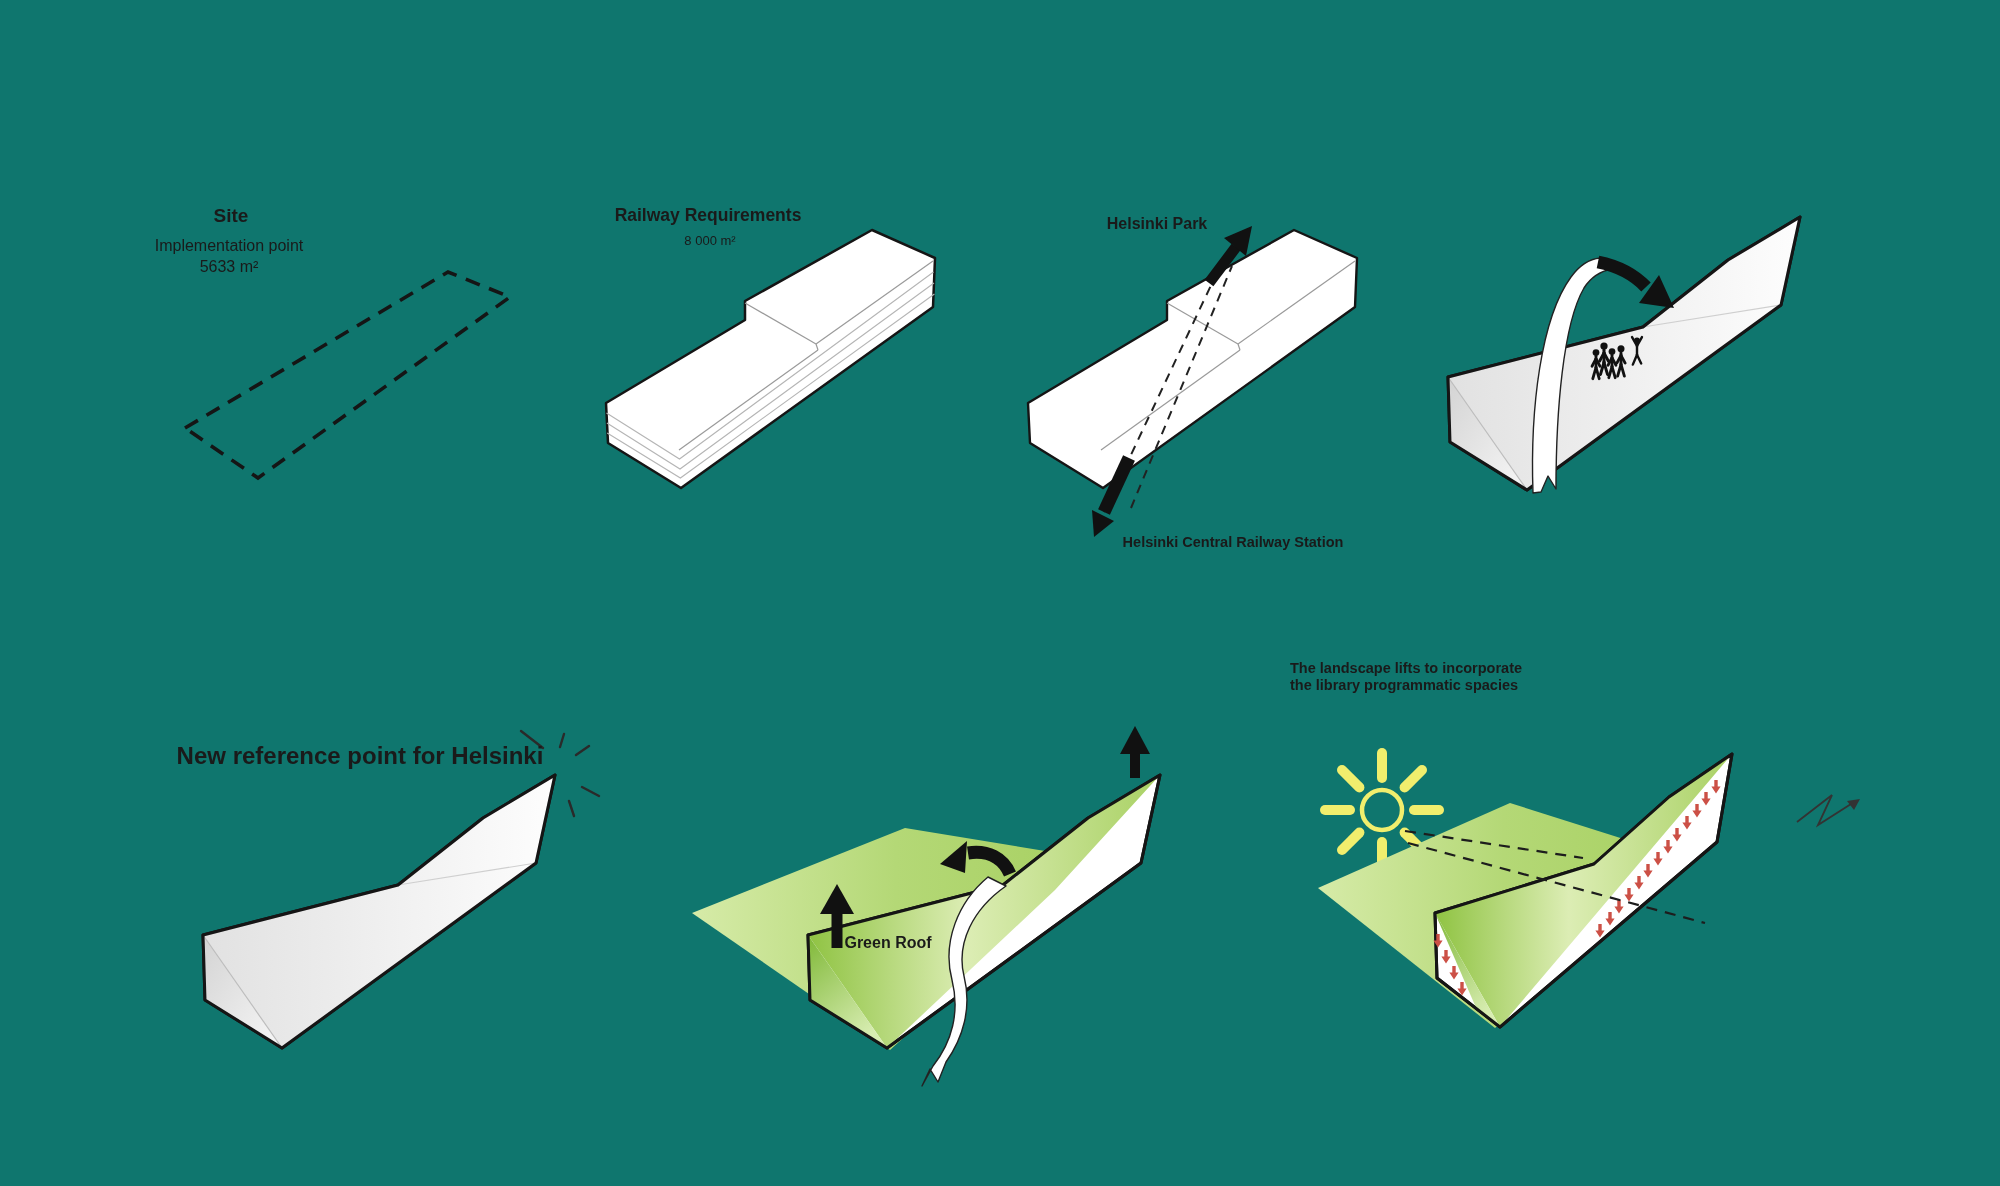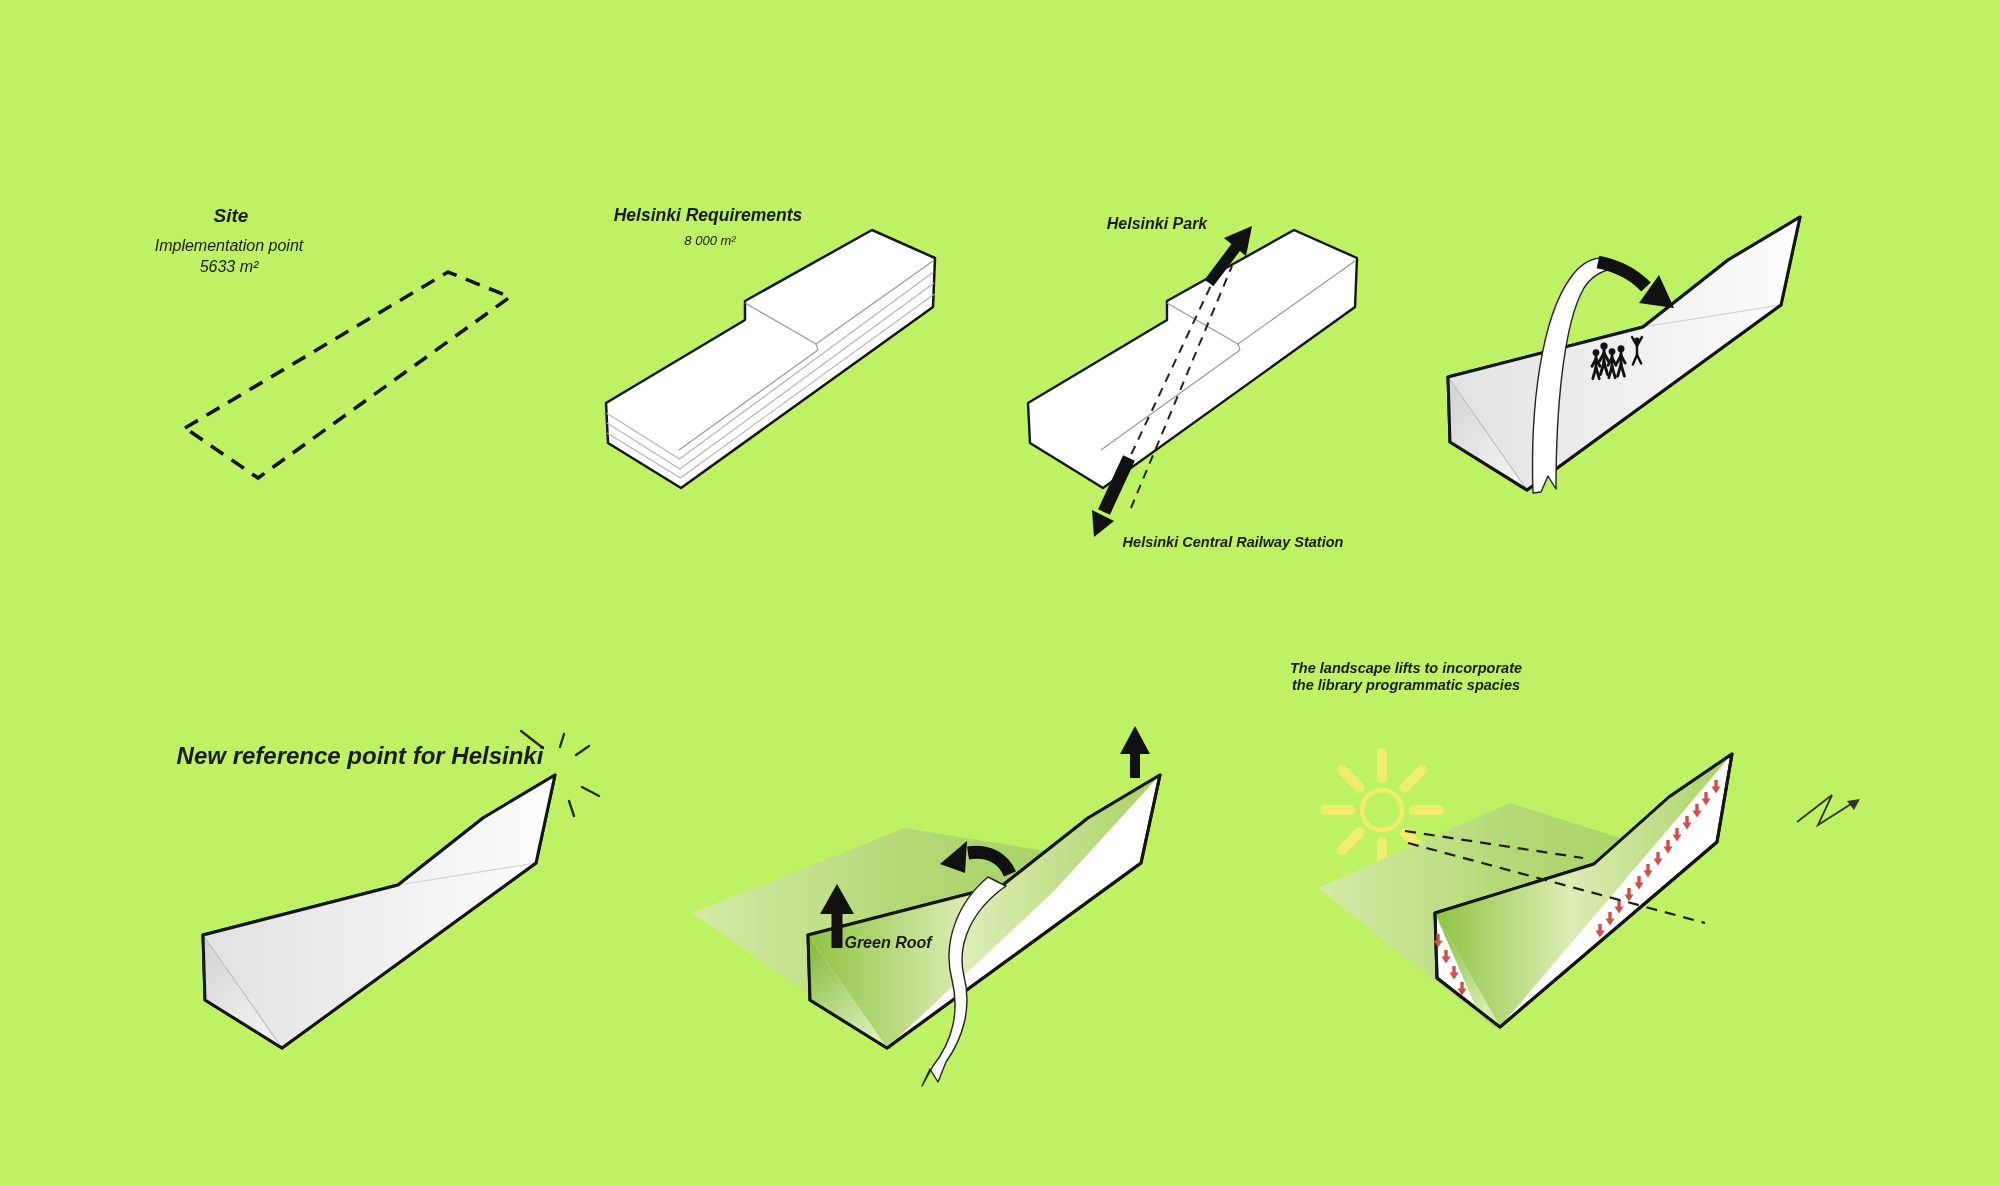--- a/index.html
+++ b/index.html
@@ -1,23 +1,23 @@
 <!DOCTYPE html>
 <html><head>
 <meta charset="utf-8">
 <style>
   html,body{margin:0;padding:0;background:#ffffff;}
-  #stage{position:relative;width:2000px;height:1186px;background:#bef264;overflow:hidden;
-         font-family:"Liberation Sans",sans-serif;color:#1a1a1a;font-style:italic;}
+  #stage{position:relative;width:2000px;height:1186px;background:#0f766e;overflow:hidden;
+         font-family:"Liberation Sans",sans-serif;color:#1a1a1a;}
   #art{position:absolute;left:0;top:0;}
   .lbl{position:absolute;transform:translateX(-50%);white-space:nowrap;color:#1a1a1a;
        font-family:"Liberation Sans",sans-serif;line-height:1.1;}
   .bold{font-weight:700;}
   .t19{font-size:19px;} .t18{font-size:24px;} .t17{font-size:17.5px;} .t16{font-size:16px;} .t14{font-size:14.5px;margin-top:40px;} .t13{font-size:13px;} .t11{font-size:16px;}
-  .caption{position:absolute;transform:translateX(-50%);text-align:center;font-weight:700;
+  .caption{position:absolute;transform:translateX(-50%);font-weight:700;
            font-size:14.5px;line-height:17px;white-space:nowrap;}
 </style>
 </head>
 <body>
 
 <div id="stage">
 
 <svg id="art" width="2000" height="1186" viewBox="0 0 2000 1186">
   <defs>
     <linearGradient id="gradGray" x1="0" y1="0" x2="1" y2="0">
@@ -228,21 +228,21 @@
   <g>
     <polyline points="1797,822 1832,795 1818,825 1851,804" fill="none" stroke="#333" stroke-width="1.8"></polyline>
     <polygon points="1860,799 1854,810 1847,801" fill="#333"></polygon>
   </g>
 </svg>
 
 <div class="lbl bold t19" style="left:231px;top:206px;">Site</div>
 <div class="lbl t16" style="left:229px;top:237px;">Implementation point</div>
 <div class="lbl t16" style="left:229px;top:258px;">5633 m²</div>
 
-<div class="lbl bold t17" style="left:708px;top:206px;">Helsinki Requirements</div>
+<div class="lbl bold t17" style="left:708px;top:206px;">Railway Requirements</div>
 <div class="lbl t13" style="left:710px;top:234px;">8 000 m²</div>
 
 <div class="lbl bold t16" style="left:1157px;top:215px;">Helsinki Park</div>
 <div class="lbl bold t14" style="left:1233px;top:495px;">Helsinki Central Railway Station</div>
 
 <div class="lbl bold t18" style="left:360px;top:743px;">New reference point for Helsinki</div>
 
 <div class="lbl bold t11" style="left:888px;top:934px;">Green Roof</div>
 
 <div class="caption" style="left:1406px;top:660px;">

